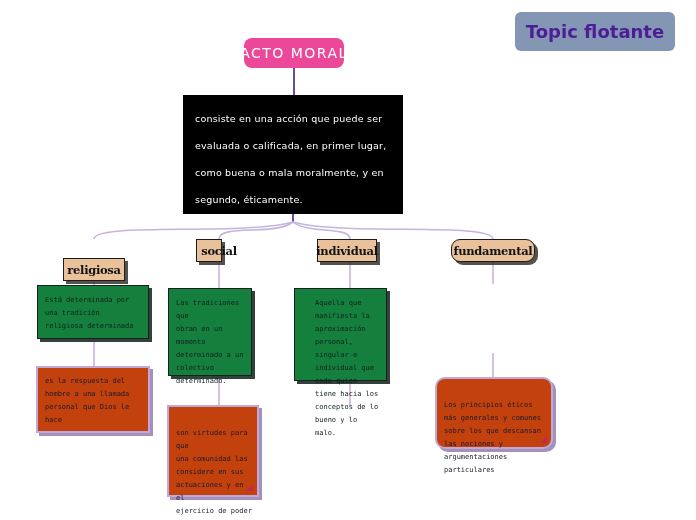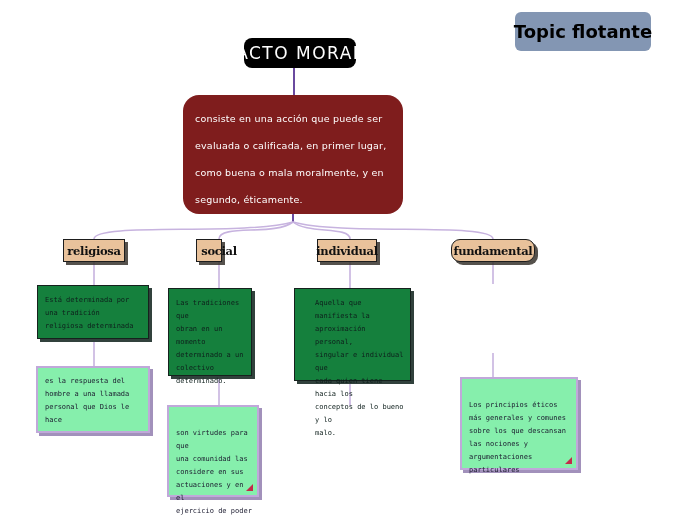--- a/index.html
+++ b/index.html
@@ -5,76 +5,76 @@
   html,body{margin:0;padding:0;background:#ffffff;}
   *{box-sizing:border-box;}
   #canvas{
     position:relative;width:696px;height:520px;background:#ffffff;overflow:hidden;
     font-family:"DejaVu Sans",sans-serif;
   }
   #wires{position:absolute;left:0;top:0;z-index:0;}
 
   
   .root-node{
-    position:absolute;left:244px;top:38px;width:112px;height:30px;z-index:2;
-    background:#000000;border-radius:8px;color:#ffffff;
+    position:absolute;left:244px;top:38px;width:100px;height:30px;z-index:2;
+    background:#ec4899;border-radius:8px;color:#ffffff;
     display:flex;align-items:center;justify-content:center;
-    font-size:17px;font-weight:500;letter-spacing:1.5px;white-space:nowrap;
+    font-size:14px;font-weight:500;letter-spacing:1.5px;white-space:nowrap;
   }
   
   .floating-node{
-    position:absolute;left:515px;top:12px;width:136px;height:39px;z-index:2;
-    background:#8396b3;border-radius:6px;color:#000000;
+    position:absolute;left:515px;top:12px;width:160px;height:39px;z-index:2;
+    background:#8396b3;border-radius:6px;color:#4c1d95;
     display:flex;align-items:center;justify-content:center;
     font-size:18px;font-weight:bold;white-space:nowrap;
   }
   
   .definition-node{
     position:absolute;left:183px;top:95px;width:220px;height:119px;z-index:2;
-    background:#7f1d1d;border-radius:16px;color:#ffffff;
+    background:#000000;border-radius:0;color:#ffffff;
     padding:10px 12px;font-size:9.5px;line-height:27px;letter-spacing:0.2px;
     white-space:pre-line;
   }
   
   .category{
     position:absolute;top:239px;height:23px;z-index:2;
     background:#e9c29b;border:1.5px solid #1d1d1d;
     box-shadow:3px 3px 0 rgba(55,50,45,0.85);
     display:flex;align-items:center;justify-content:center;
     font-family:"DejaVu Serif",serif;font-weight:bold;font-size:11.5px;
     letter-spacing:-0.3px;color:#111;white-space:nowrap;
   }
-  .cat-0{left:63px;width:62px;}
+  .cat-0{left:63px;width:62px;margin-top:19px;}
   .cat-1{left:196px;width:26px;padding-left:20px;}
   .cat-2{left:317px;width:60px;}
   .cat-3{left:451px;width:84px;border-radius:9px;}
 
   
   .summary{
     position:absolute;z-index:2;background:#15803d;border:1px solid #16211e;
     box-shadow:3px 3px 0 #31413c;color:#0e1f1c;
     font-family:"DejaVu Sans Mono",monospace;font-size:7px;line-height:13px;
     padding:8px 5px 4px 7px;white-space:pre-line;
   }
   .sum-0{left:37px;top:285px;width:112px;height:54px;}
   .sum-1{left:168px;top:288px;width:84px;height:88px;}
-  .sum-2{left:294px;top:288px;width:117px;height:93px;padding-left:20px;}
+  .sum-2{left:294px;top:288px;width:93px;height:93px;padding-left:20px;}
   .sum-3{left:436px;top:283px;width:117px;height:70px;}
 
   
   .detail{
-    position:absolute;z-index:2;background:#86efac;border:2px solid #c0a8da;
+    position:absolute;z-index:2;background:#c2410c;border:2px solid #c0a8da;
     box-shadow:3px 3px 0 #a291bb;color:#1a1a2e;
     font-family:"DejaVu Sans Mono",monospace;font-size:7px;line-height:13px;
     padding:7px 5px 4px 7px;white-space:pre-line;
   }
   .det-0{left:36px;top:366px;width:114px;height:67px;}
   .det-1{left:167px;top:405px;width:92px;height:92px;}
   .det-2{left:298px;top:405px;width:112px;height:105px;}
-  .det-3{left:460px;top:377px;width:118px;height:93px;}
+  .det-3{left:435px;top:377px;width:118px;height:72px;border-radius:10px;}
 
   .more-indicator{
     position:absolute;right:4px;bottom:4px;width:0;height:0;
     border-left:7px solid transparent;border-bottom:7px solid #c22a4a;
   }
 </style>
 </head>
 <body>
 
 <div id="canvas">

